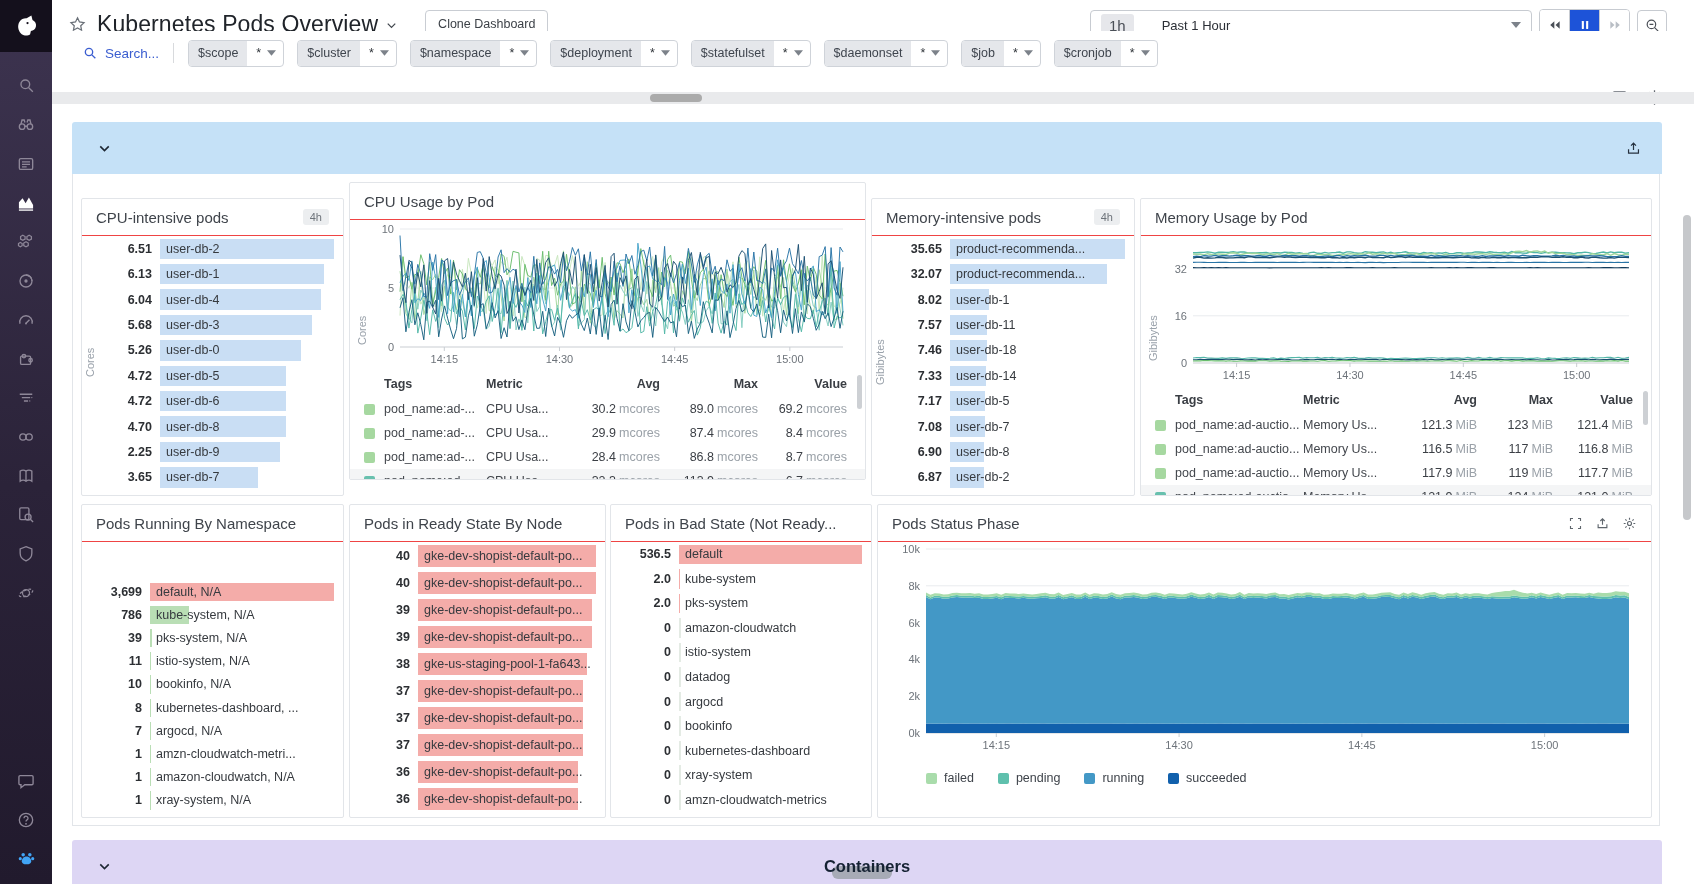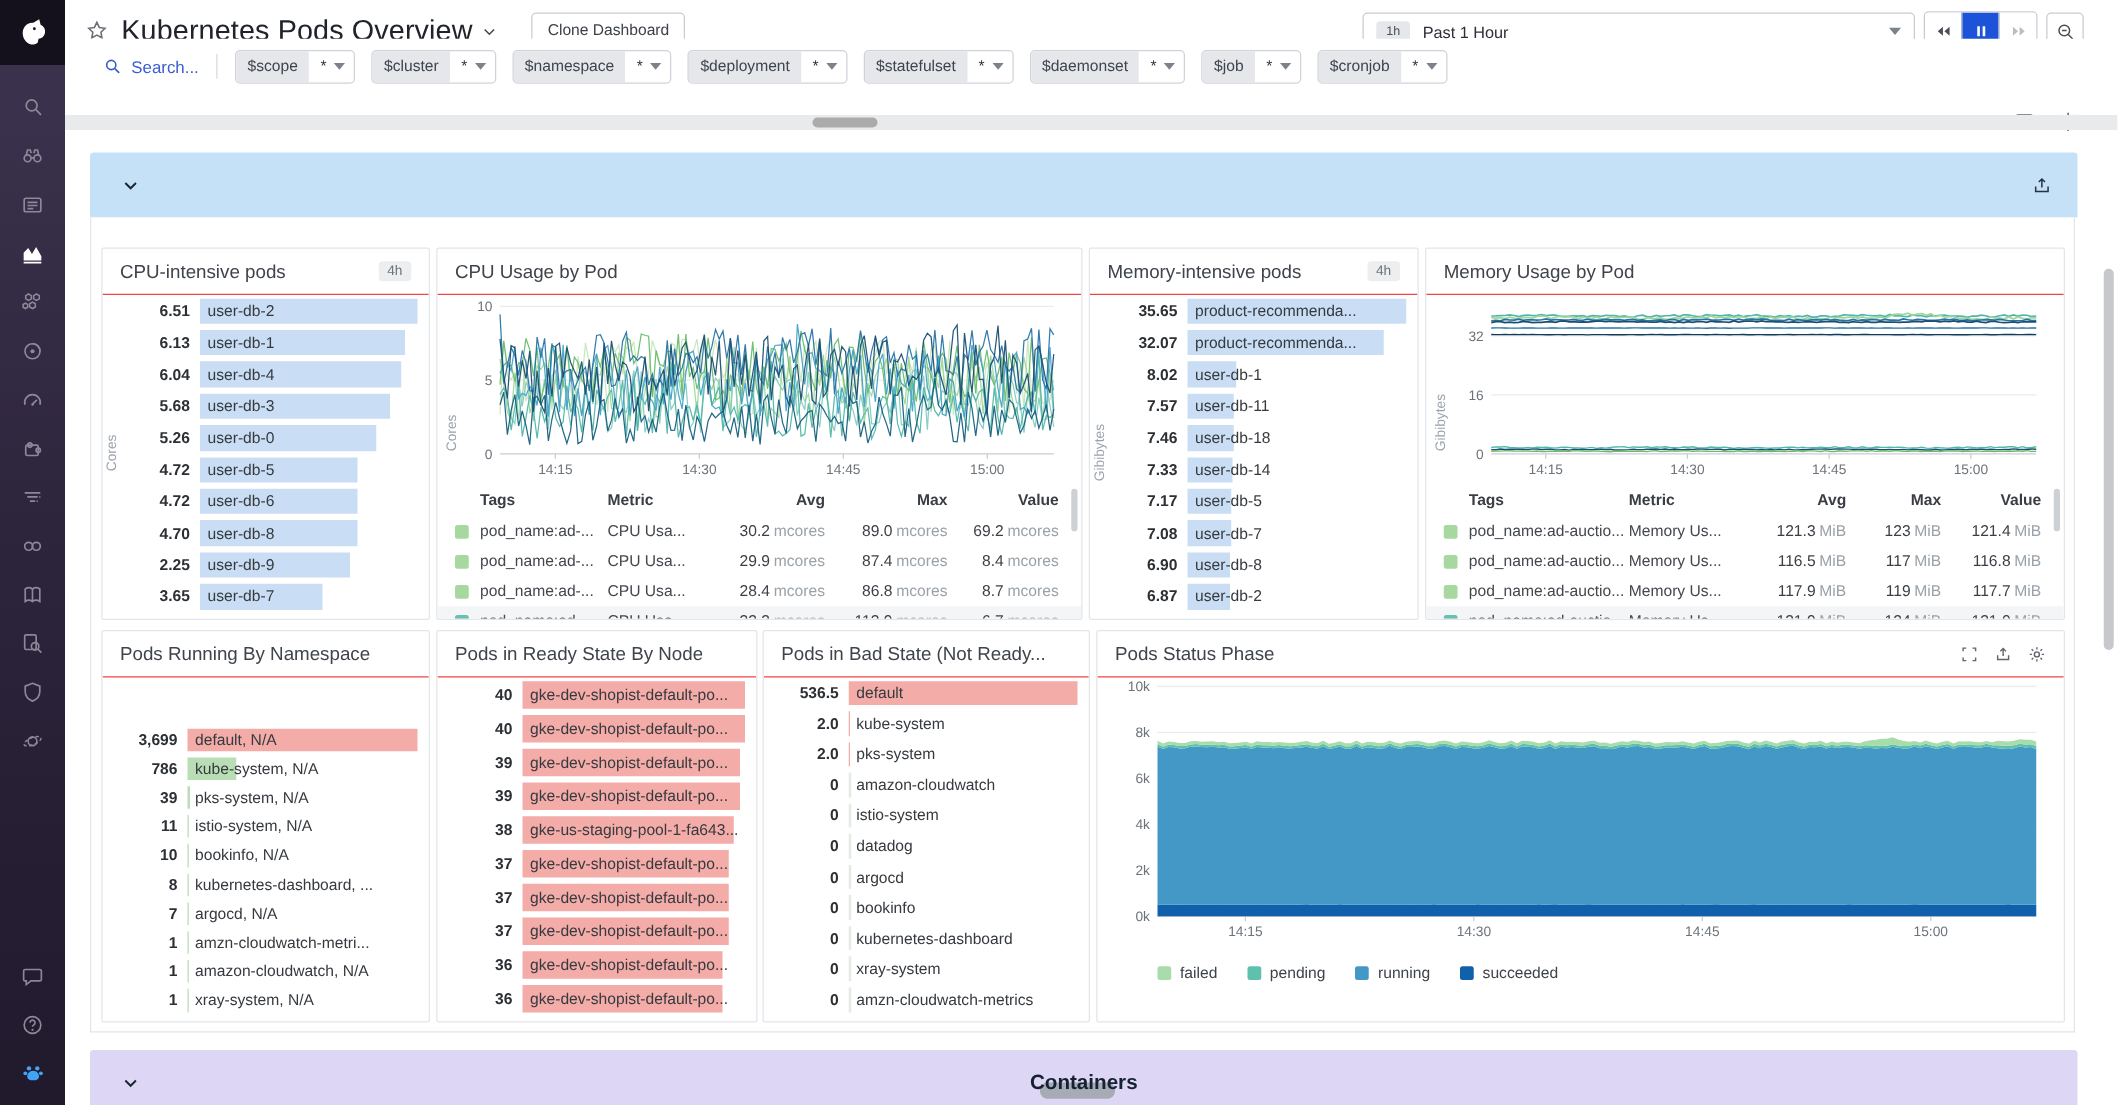--- a/index.html
+++ b/index.html
@@ -19,22 +19,22 @@
   .side-bottom .side-icon.active{color:#41a4f5;}
 
   
   .row1{position:absolute;left:52px;top:0;right:0;height:48px;background:#fff;display:flex;align-items:center;padding-left:16px;box-sizing:border-box;}
   .star{color:#6a7078;display:flex;}
   .page-title{font-size:23px;font-weight:400;color:#20242a;margin:0 6px 0 10px;letter-spacing:.1px;}
   .title-caret{color:#41464d;display:flex;margin-top:3px;}
   .clone-btn{margin-left:26px;border:1px solid #c9cdd3;border-radius:4px;padding:6px 12px;font-size:12.5px;color:#3c4147;background:#fff;cursor:pointer;}
   .r1-right{position:absolute;right:27px;top:9px;display:flex;gap:7px;align-items:center;}
   .timepicker{width:420px;height:28px;border:1px solid #c7cbd1;border-radius:4px;display:flex;align-items:center;padding:0 10px;box-sizing:content-box;background:#fff;cursor:pointer;}
-  .tp-badge{background:#e6e7eb;border-radius:3px;padding:3px 8px;font-size:10px;color:#4a4f57;}
-  .tp-label{margin-left:10px;font-size:13px;color:#2b2f36;}
+  .tp-badge{background:#e6e7eb;border-radius:3px;padding:3px 8px;font-size:15px;color:#4a4f57;}
+  .tp-label{margin-left:28px;font-size:13px;color:#2b2f36;}
   .tp-caret{margin-left:auto;color:#7c828a;display:flex;}
   .navgroup{display:flex;height:30px;border:1px solid #c7cbd1;border-radius:4px;overflow:hidden;}
   .navbtn{width:29px;display:flex;align-items:center;justify-content:center;background:#fff;color:#4a4f57;cursor:pointer;}
   .navbtn + .navbtn{border-left:1px solid #c7cbd1;}
   .navbtn.pause{background:#1d53d8;color:#fff;}
   .navbtn.fwd{color:#b9bec5;}
   .zoombtn{width:28px;height:28px;border:1px solid #c7cbd1;border-radius:4px;display:flex;align-items:center;justify-content:center;color:#4a4f57;background:#fff;cursor:pointer;}
 
   .row2{position:absolute;left:52px;top:31px;right:0;height:44px;background:#fff;display:flex;align-items:center;padding-left:30px;box-sizing:border-box;}
   .search{display:flex;align-items:center;gap:7px;color:#3a5dd0;font-size:13.5px;cursor:pointer;}
@@ -500,21 +500,21 @@
       <div class="tl-row">
         <span class="tl-value">3.65</span>
         <div class="tl-barwrap">
           <div class="tl-bar" style="width: 56.0676%; background: rgb(201, 222, 244);"></div>
           <span class="tl-label">user-db-7</span>
         </div>
       </div>
     </div>
 </div>
 
-<div class="panel" style="left:349px;top:198px;width:517px;height:298px;">
+<div class="panel" style="left:349px;top:182px;width:517px;height:298px;">
   <div class="p-head">
     <span class="p-title">CPU Usage by Pod</span>
   </div>
   <div class="chart-ylab">Cores</div>
   <svg class="chart-svg" id="chart-cpu" width="483" height="146">
       <line x1="28" y1="6" x2="471" y2="6" stroke="#e9ebee" stroke-width="1"></line>
       <text x="22" y="10" text-anchor="end" class="axis-label">10</text>
       <line x1="28" y1="65" x2="471" y2="65" stroke="#e9ebee" stroke-width="1"></line>
       <text x="22" y="69" text-anchor="end" class="axis-label">5</text>
       <line x1="28" y1="124" x2="471" y2="124" stroke="#c9cdd2" stroke-width="1"></line>

